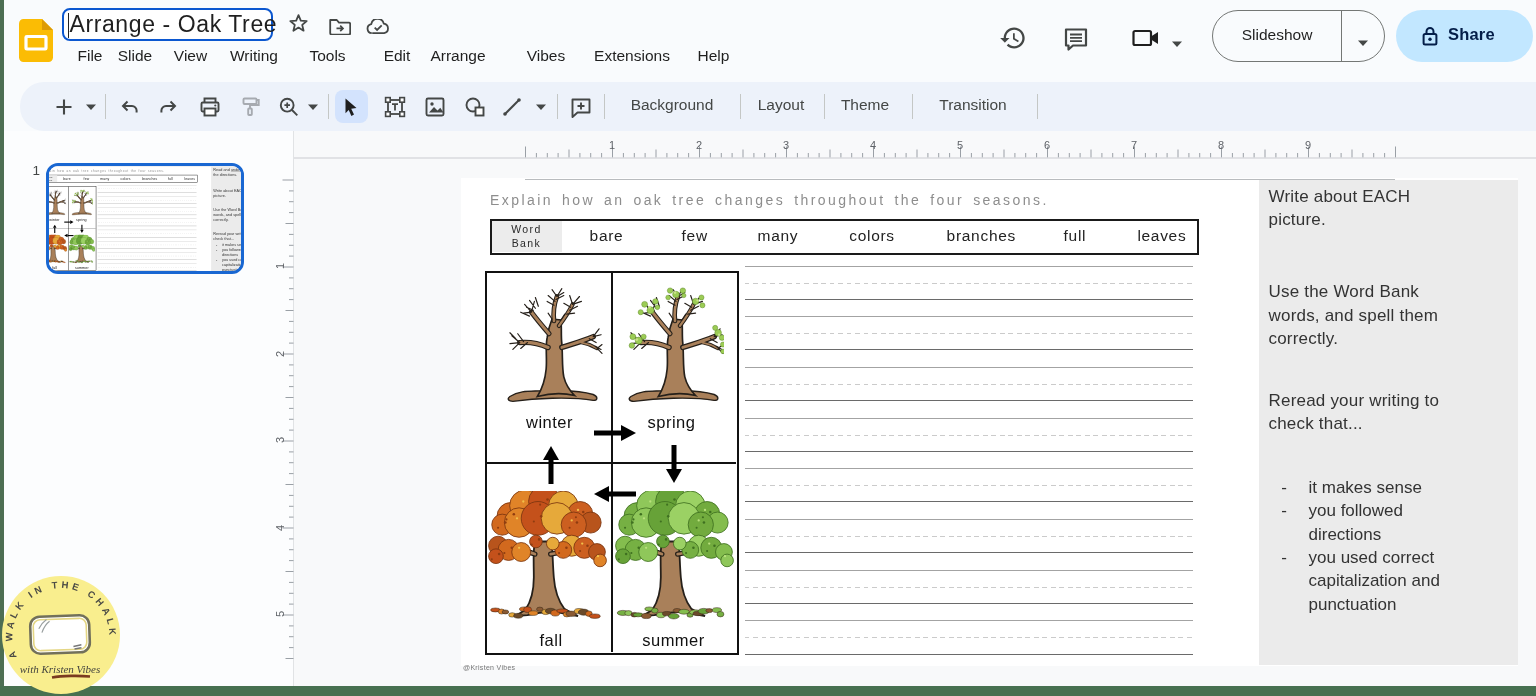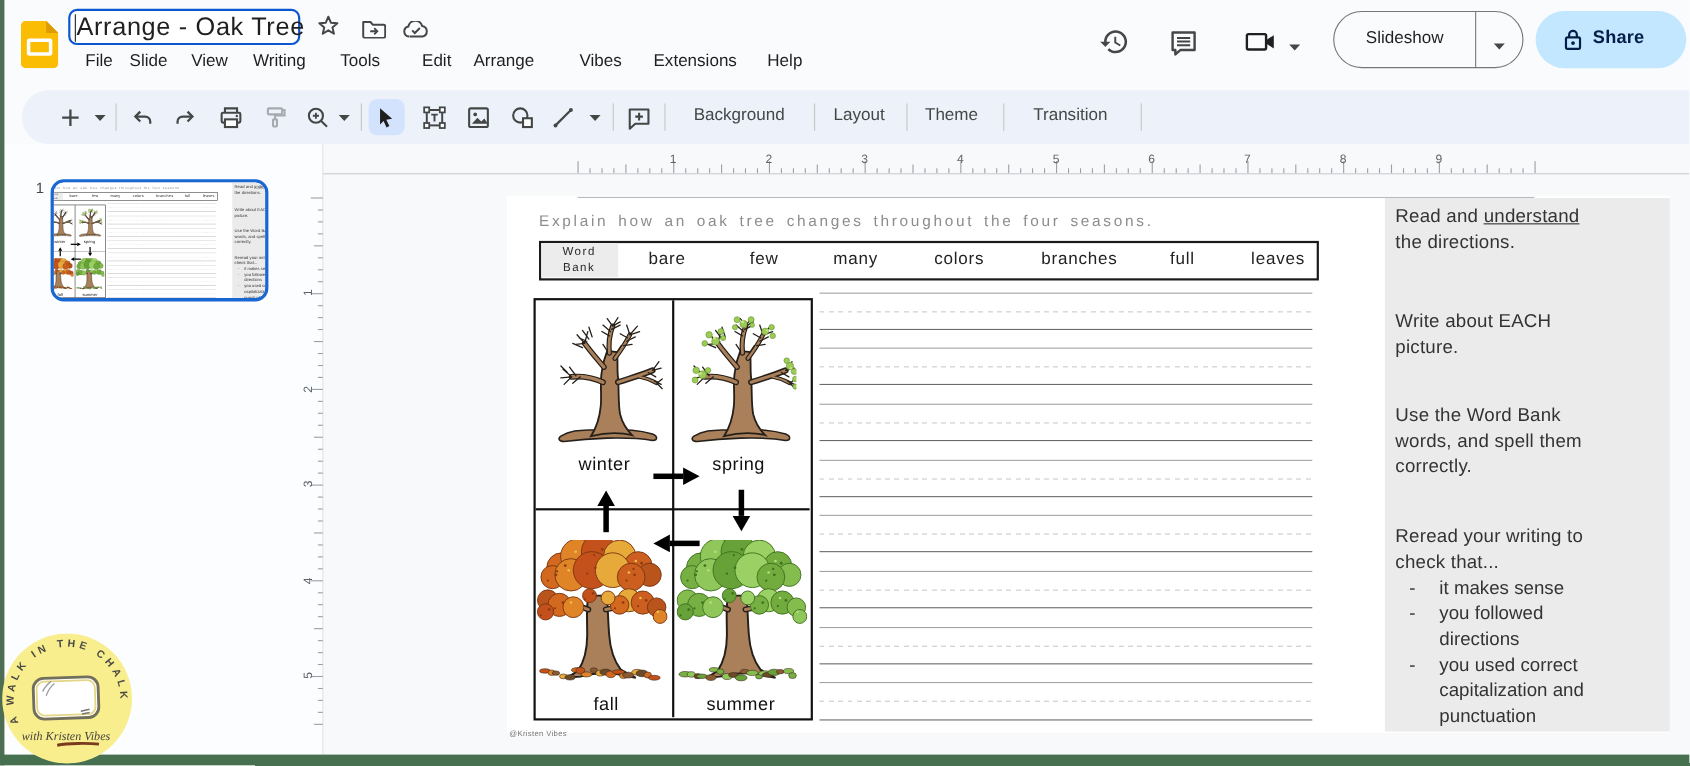--- a/index.html
+++ b/index.html
@@ -386,21 +386,20 @@
           <div class="wrow" style="top:88.0px"></div>
 <div class="wrow" style="top:138.7px"></div>
 <div class="wrow" style="top:189.4px"></div>
 <div class="wrow" style="top:240.1px"></div>
 <div class="wrow" style="top:290.8px"></div>
 <div class="wrow" style="top:341.5px"></div>
 <div class="wrow" style="top:392.2px"></div>
 <div class="wrow" style="top:442.9px"></div>
         </div>
       <div class="ws-side">
-      <p>Read and <span class="u">understand</span><br>the directions.</p>
       <p>Write about EACH<br>picture.</p>
       <p>Use the Word Bank<br>words, and spell them<br>correctly.</p>
       <p>Reread your writing to<br>check that...</p>
       <div class="li">
             <span>-</span>
             <div>it makes sense</div>
           </div>
       <div class="li">
             <span>-</span>
             <div>you followed<br>directions</div>

